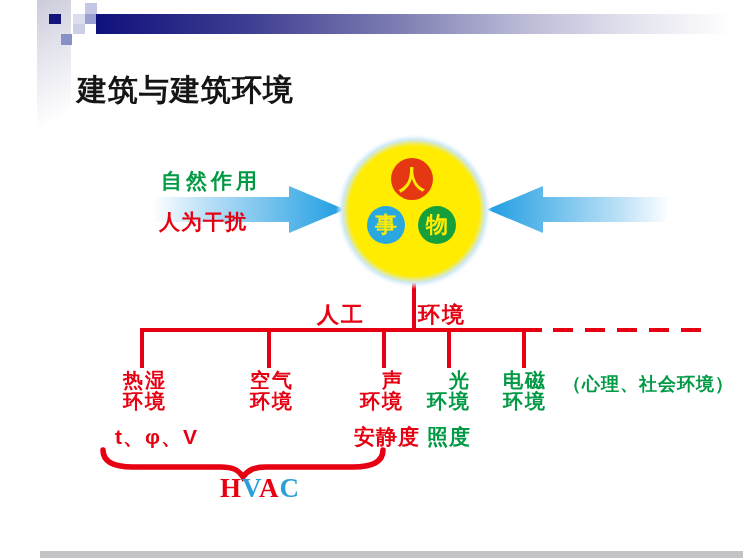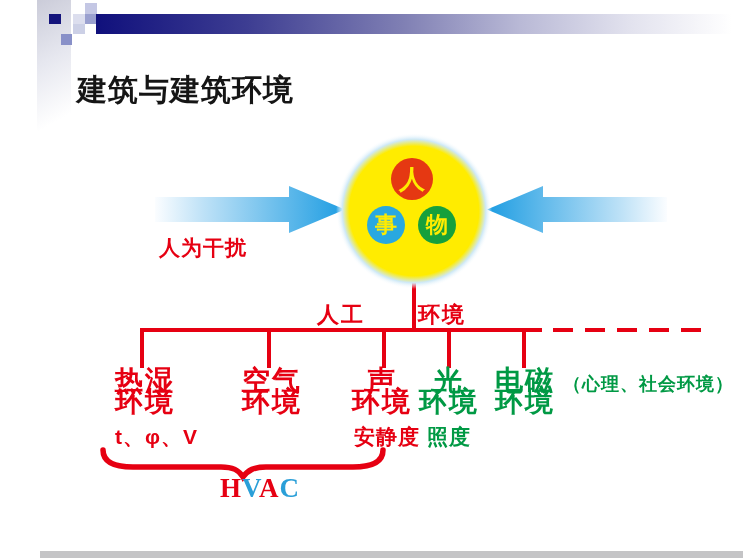--- a/index.html
+++ b/index.html
@@ -25,33 +25,33 @@
 
   .title{position:absolute;left:40px;top:70px;font-size:30px;font-weight:bold;color:#151515;letter-spacing:1px;}
 
   svg.diagram{position:absolute;left:0;top:0;}
 
   .lbl{position:absolute;font-weight:bold;white-space:nowrap;}
   .green{color:#009944;}
   .redtx{color:#e60012;}
   .bluetx{color:#1b9de0;}
   .nat-label{left:124px;top:167px;font-size:21px;letter-spacing:4px;}
-  .human-label{left:122px;top:234px;font-size:21px;letter-spacing:1px;}
+  .human-label{left:122px;top:208px;font-size:21px;letter-spacing:1px;}
   .ctrl-label{left:512px;top:167px;font-size:21px;letter-spacing:5px;}
 
   .circle-txt{position:absolute;transform:translate(-50%,-50%);color:#ffec00;font-weight:bold;}
   .c-person{left:375px;top:179px;font-size:26px;}
   .c-affair{left:349px;top:225px;font-size:22px;}
   .c-object{left:400px;top:225px;font-size:22px;}
 
   .trunk-left{position:absolute;left:280px;width:90px;top:300px;font-size:22px;letter-spacing:2px;}
   .trunk-right{position:absolute;left:381px;top:300px;font-size:22px;letter-spacing:2px;}
 
   .branch-label{position:absolute;top:370px;transform:translateX(-50%);
-    text-align:center;font-size:28px;font-weight:bold;line-height:21px;letter-spacing:2px;}
+    text-align:right;font-size:20px;font-weight:bold;line-height:21px;letter-spacing:2px;}
   .side-note{left:526px;top:372px;font-size:18px;letter-spacing:1px;font-weight:bold;}
 
   .param{top:423px;font-size:21px;letter-spacing:1px;}
   .p-thermal{left:78px;}
   .p-air{left:143px;}
   .p-sound{left:317px;}
   .p-light{left:390px;text-align:right;}
 
   .hvac{position:absolute;left:183px;top:473px;font-family:"Liberation Serif","DejaVu Serif",serif;
     font-size:27px;font-weight:bold;letter-spacing:1px;}
@@ -109,20 +109,21 @@
     <line x1="105" y1="330" x2="105" y2="368" stroke="#e60012" stroke-width="4"></line>
     <line x1="232" y1="330" x2="232" y2="368" stroke="#e60012" stroke-width="4"></line>
     <line x1="347" y1="330" x2="347" y2="368" stroke="#e60012" stroke-width="4"></line>
     <line x1="412" y1="330" x2="412" y2="368" stroke="#e60012" stroke-width="4"></line>
     <line x1="487" y1="330" x2="487" y2="368" stroke="#e60012" stroke-width="4"></line>
 
     <path fill="none" stroke="#e60012" stroke-width="5.5" stroke-linecap="round" d="M66,450 C66,462 77,467 96,467 L184,467 C196,467 202,470 206,477
              C211,470 217,467 229,467 L316,467 C335,467 346,462 346,450"></path>
   </svg>
 
+  <div class="lbl green nat-label">自然作用</div>
   <div class="lbl redtx human-label">人为干扰</div>
 
   <div class="circle-txt c-person">人</div>
   <div class="circle-txt c-affair">事</div>
   <div class="circle-txt c-object">物</div>
 
   <div class="lbl redtx trunk-left">人工</div>
   <div class="lbl redtx trunk-right">环境</div>
 
   <div class="branch-label redtx" style="left:108px">

